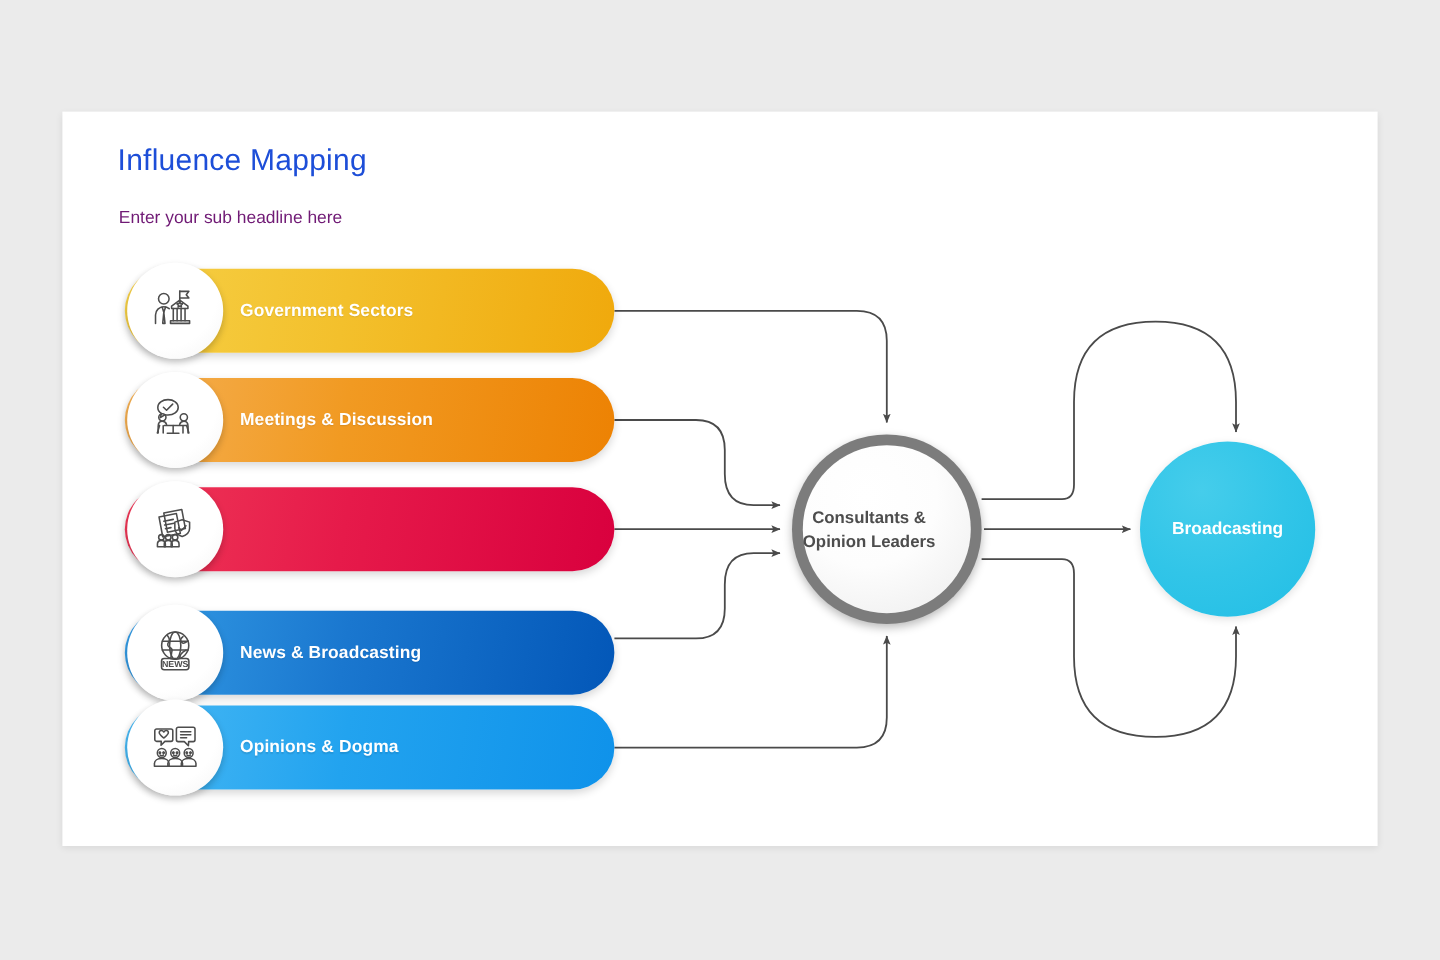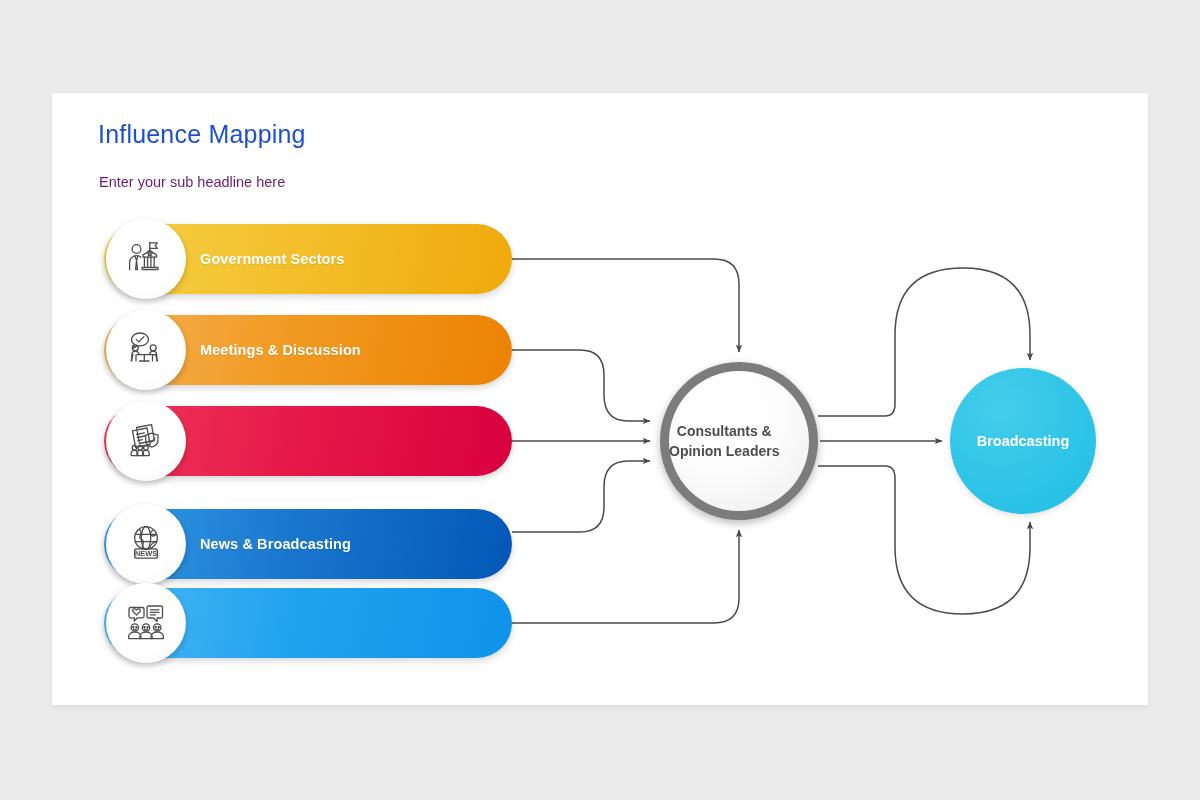--- a/index.html
+++ b/index.html
@@ -279,20 +279,21 @@
           <circle cx="34.2" cy="27.5" r="3.7"></circle>
           <path d="M10.2,26.6 a0.6,0.6 0 1,0 0.1,0 M13.3,26.6 a0.6,0.6 0 1,0 0.1,0 M10.4,29.2 C10.9,29.9 12.7,29.9 13.2,29.2"></path>
           <path d="M21.4,26.6 a0.6,0.6 0 1,0 0.1,0 M24.5,26.6 a0.6,0.6 0 1,0 0.1,0 M21.6,29.2 C22.1,29.9 23.9,29.9 24.4,29.2"></path>
           <path d="M32.6,26.6 a0.6,0.6 0 1,0 0.1,0 M35.7,26.6 a0.6,0.6 0 1,0 0.1,0 M32.8,29.2 C33.3,29.9 35.1,29.9 35.6,29.2"></path>
           <path d="M5.7,38.6 L5.7,36.3 C5.7,33.7 8.4,32 11.8,32 C15.2,32 17.9,33.7 17.9,36.3 L17.9,38.6 Z"></path>
           <path d="M16.9,38.6 L16.9,36.3 C16.9,33.7 19.6,32 23,32 C26.4,32 29.1,33.7 29.1,36.3 L29.1,38.6 Z"></path>
           <path d="M28.1,38.6 L28.1,36.3 C28.1,33.7 30.8,32 34.2,32 C37.6,32 40.3,33.7 40.3,36.3 L40.3,38.6 Z"></path>
         </g>
       </svg>
     </div>
+    <div class="bar-label">Opinions &amp; Dogma</div>
   </div>
 
   <div id="center-node">
     <div id="center-node-inner">
       <div id="center-node-label">Consultants &amp;
 Opinion Leaders</div>
     </div>
   </div>
 
   <div id="admin-node">

